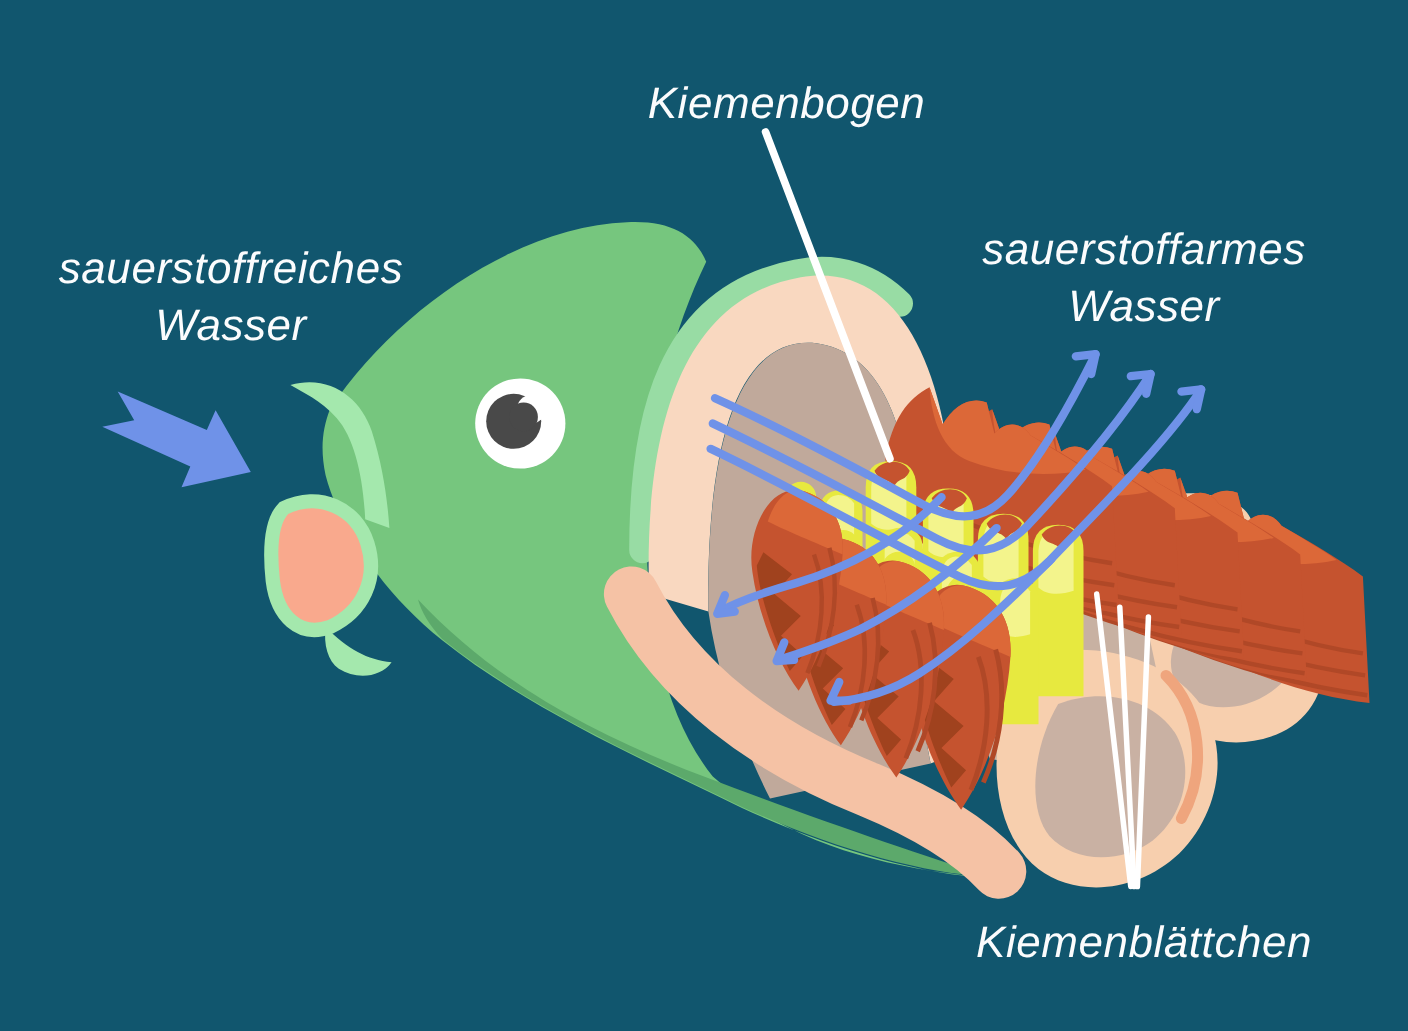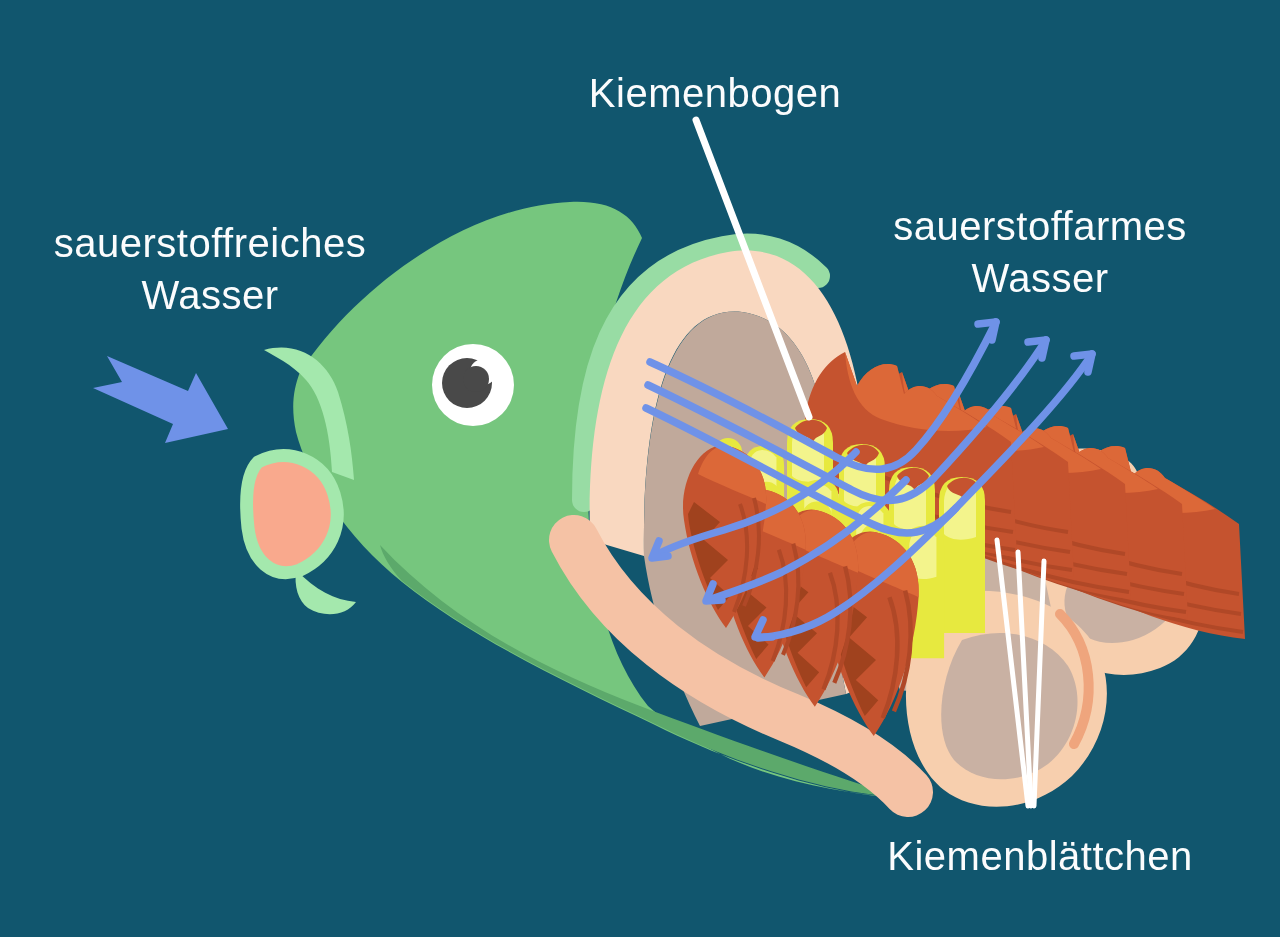--- a/index.html
+++ b/index.html
@@ -1,16 +1,16 @@
 <!DOCTYPE html>
 <html><head>
 <meta charset="utf-8">
 <style>
   html,body{margin:0;padding:0;background:#0d4c63;}
-  .stage{width:1280px;height:937px;position:relative;overflow:hidden;}
+  .stage{width:1280px;height:937px;position:relative;overflow:hidden;font-style:italic;}
   svg{display:block;}
   text{font-family:"Liberation Sans","DejaVu Sans",sans-serif;fill:#FBFCFD;}
   .lbl{font-size:40px;letter-spacing:0.5px;}
 </style>
 </head>
 <body>
 
 <div class="stage">
 <svg width="1280" height="937" viewBox="0 0 1280 937">
   <defs>

